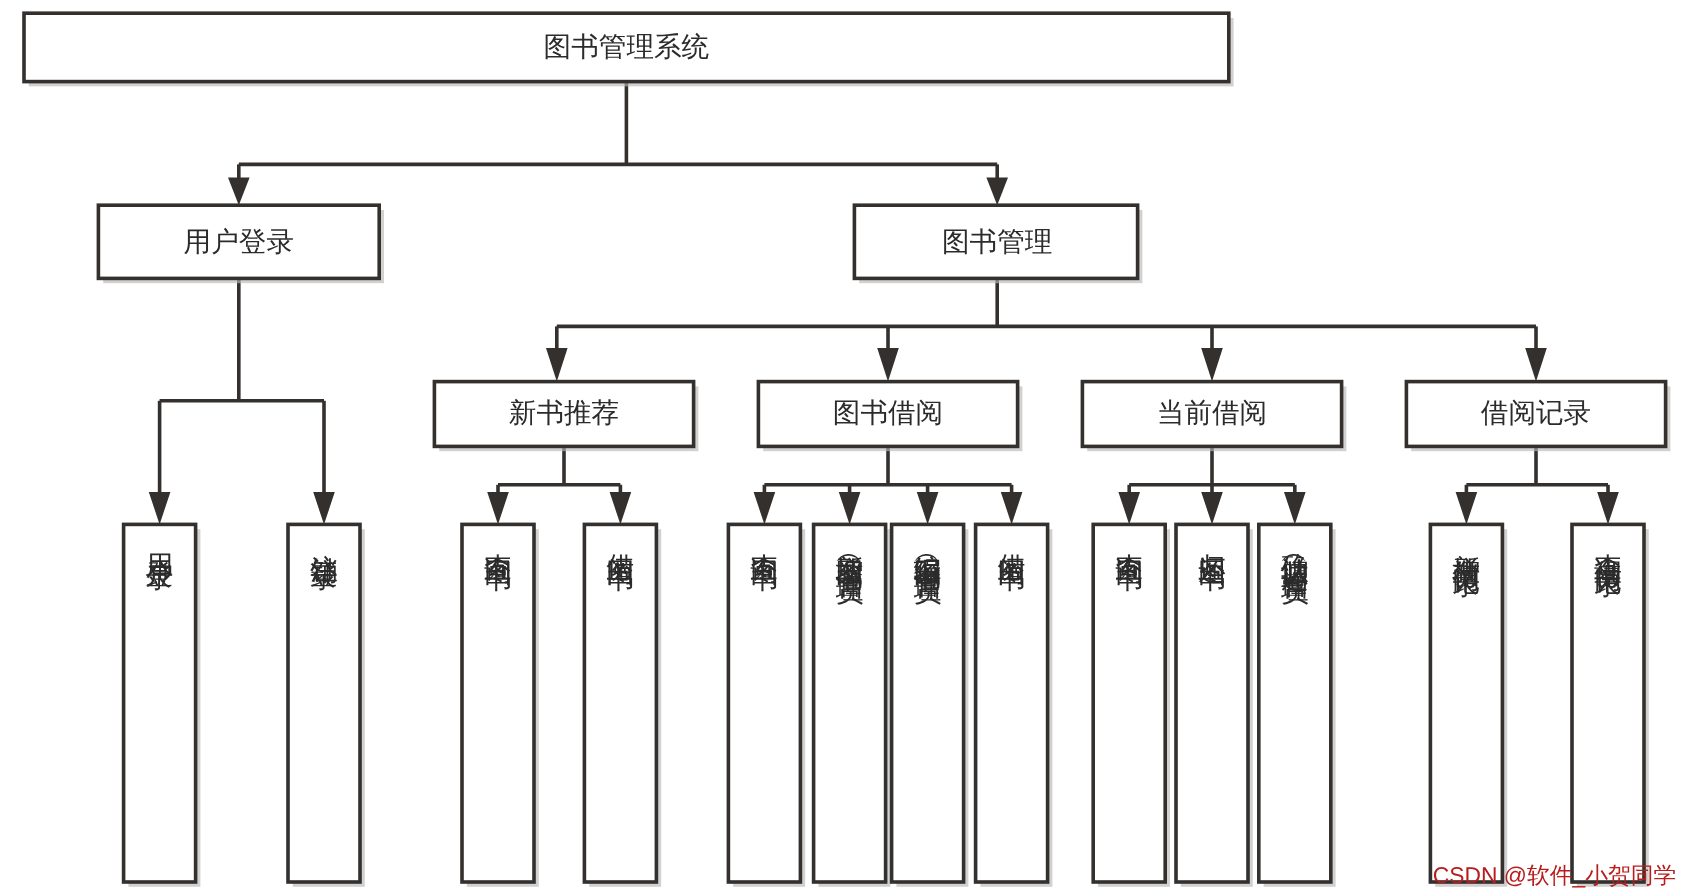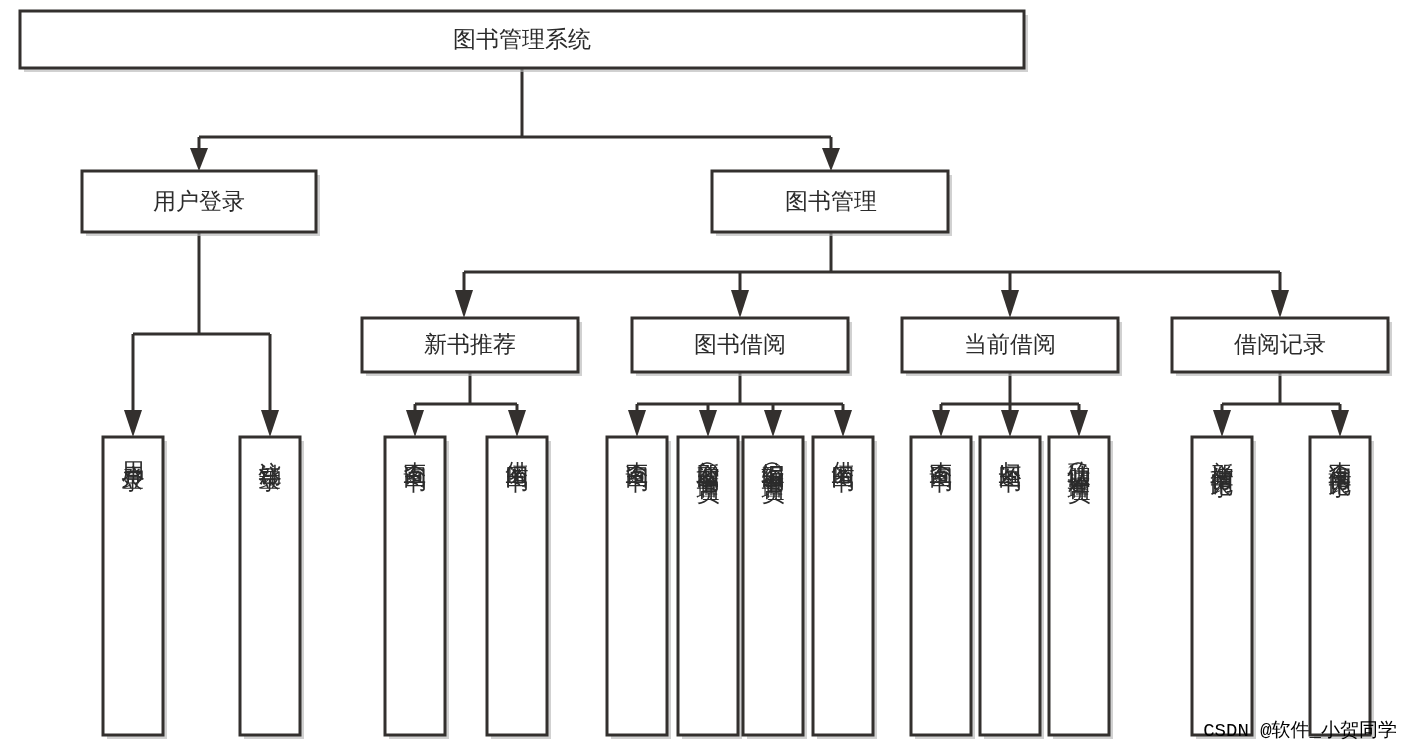--- a/index.html
+++ b/index.html
@@ -71,23 +71,23 @@
     box-sizing: border-box;
     pointer-events: auto;
   }
   .vnode-inner {
     padding-top: 6px;
   }
   .watermark {
     position: absolute;
     right: 8px;
     bottom: 4px;
-    font-family: Liberation Mono, monospace;
+    font-family: Liberation Sans, sans-serif;
     font-size: 19px;
-    color: #000000;
+    color: #b91c1c;
     white-space: nowrap;
   }
 </style>
 </head>
 <body>
 
 <div id="diagram-root">
 
   <svg id="tree-svg" viewBox="0 0 1405 747">
 

